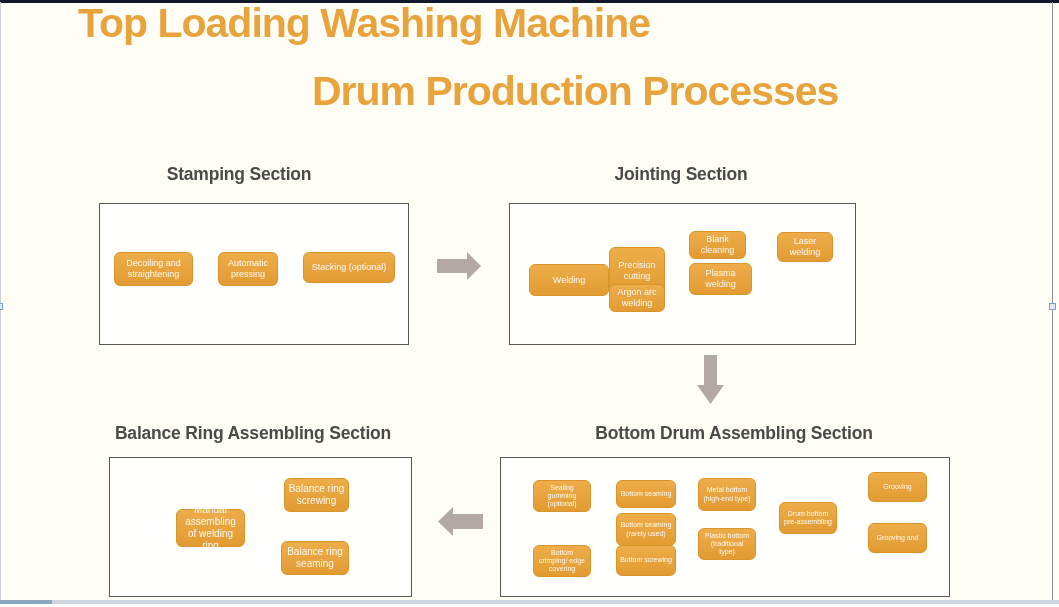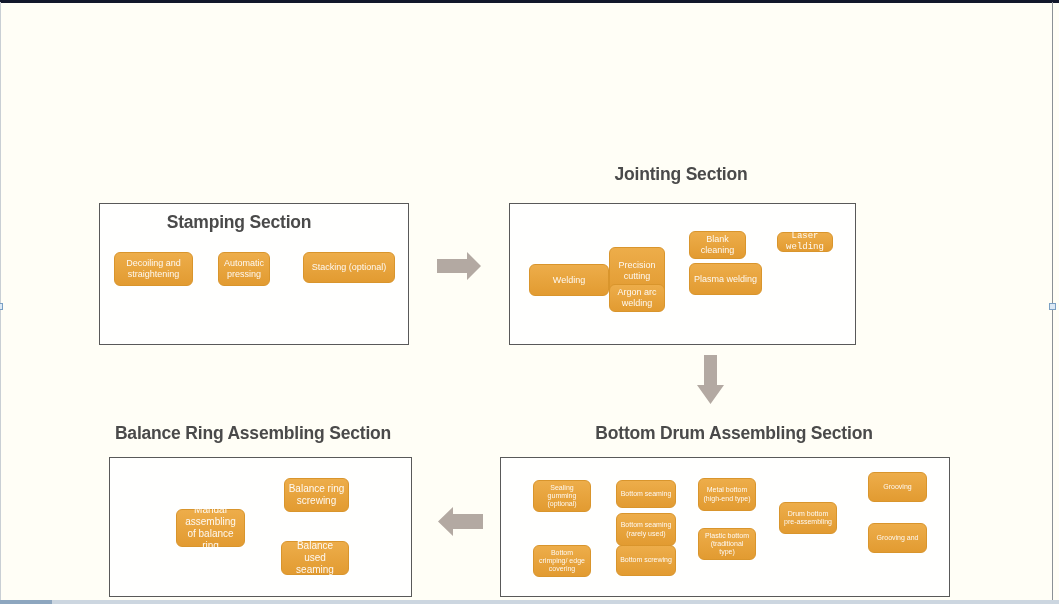--- a/index.html
+++ b/index.html
@@ -90,20 +90,22 @@
   .node.sec-bottomdrum{font-size:7px;}
 </style>
 </head>
 <body>
 
 <div id="canvas">
   <div class="topbar"></div>
   <div class="edge-line-left"></div>
   <div class="edge-line-right"></div>
 
+  <div class="main-title" style="left:78px;top:0px;">Top Loading Washing Machine</div>
+  <div class="main-title" style="left:312px;top:68px;">Drum Production Processes</div>
 
   <svg class="wires" id="wires" width="1059" height="607" viewBox="0 0 1059 607">
       <line x1="193" y1="269" x2="218" y2="269" stroke="#E7D9B6" stroke-width="1.4"></line>
       <line x1="278" y1="269" x2="303" y2="269" stroke="#E7D9B6" stroke-width="1.4"></line>
       <line x1="586" y1="280" x2="609" y2="263" stroke="#E7D9B6" stroke-width="1.4"></line>
       <line x1="586" y1="280" x2="609" y2="298" stroke="#E7D9B6" stroke-width="1.4"></line>
       <line x1="665" y1="263" x2="689" y2="245" stroke="#E7D9B6" stroke-width="1.4"></line>
       <line x1="665" y1="263" x2="689" y2="279" stroke="#E7D9B6" stroke-width="1.4"></line>
       <line x1="746" y1="245" x2="777" y2="247" stroke="#E7D9B6" stroke-width="1.4"></line>
       <line x1="245" y1="528" x2="284" y2="495" stroke="#E7D9B6" stroke-width="1.4"></line>
@@ -117,37 +119,37 @@
       <line x1="756" y1="544" x2="779" y2="518" stroke="#E7D9B6" stroke-width="1.4"></line>
       <line x1="837" y1="518" x2="868" y2="487" stroke="#E7D9B6" stroke-width="1.4"></line>
       <line x1="837" y1="518" x2="868" y2="538" stroke="#E7D9B6" stroke-width="1.4"></line>
       <polygon points="437,259 467,259 467,252 481,266 467,280 467,273 437,273" fill="#B3A9A2"></polygon>
       <polygon points="704,355 717,355 717,385 724,385 710.5,404 697,385 704,385" fill="#B3A9A2"></polygon>
       <polygon points="483,514 453,514 453,507 438,521.5 453,536 453,529 483,529" fill="#B3A9A2"></polygon>
     </svg>
 
   <div id="flow-root">
       <div class="section-box" style="left: 99px; top: 203px; width: 310px; height: 142px;"></div>
-      <div class="section-title" style="left: 239px; top: 164px; margin-top: 48px;">Stamping Section</div>
+      <div class="section-title" style="left: 239px; top: 164px;">Stamping Section</div>
       <div class="node sec-stamping" style="left: 114px; top: 252px; width: 79px; height: 34px;">Decoiling and straightening</div>
-      <div class="node sec-stamping" style="left: 218px; top: 252px; width: 52px; height: 34px;">Automatic pressing</div>
+      <div class="node sec-stamping" style="left: 218px; top: 252px; width: 60px; height: 34px;">Automatic pressing</div>
       <div class="node sec-stamping" style="left: 303px; top: 252px; width: 92px; height: 31px;">Stacking (optional)</div>
       <div class="section-box" style="left: 509px; top: 203px; width: 347px; height: 142px;"></div>
       <div class="section-title" style="left: 681px; top: 164px;">Jointing Section</div>
       <div class="node sec-jointing" style="left: 529px; top: 264px; width: 80px; height: 32px;">Welding</div>
       <div class="node sec-jointing" style="left: 609px; top: 247px; width: 56px; height: 48px;">Precision cutting</div>
       <div class="node sec-jointing" style="left: 609px; top: 284px; width: 56px; height: 28px;">Argon arc welding</div>
       <div class="node sec-jointing" style="left: 689px; top: 231px; width: 57px; height: 28px;">Blank cleaning</div>
-      <div class="node sec-jointing" style="left: 689px; top: 263px; width: 73px; height: 32px;">Plasma welding</div>
-      <div class="node sec-jointing" style="left: 777px; top: 232px; width: 56px; height: 20px; font-family: Liberation Mono, monospace;">Laser welding</div>
+      <div class="node sec-jointing" style="left: 689px; top: 263px; width: 63px; height: 32px;">Plasma welding</div>
+      <div class="node sec-jointing" style="left: 777px; top: 232px; width: 56px; height: 30px;">Laser welding</div>
       <div class="section-box" style="left: 109px; top: 457px; width: 303px; height: 140px;"></div>
       <div class="section-title" style="left: 253px; top: 423px;">Balance Ring Assembling Section</div>
-      <div class="node sec-balance" style="left: 176px; top: 509px; width: 69px; height: 38px;">Manual assembling of balance ring</div>
+      <div class="node sec-balance" style="left: 176px; top: 509px; width: 69px; height: 38px;">Manual assembling of welding ring</div>
       <div class="node sec-balance" style="left: 284px; top: 478px; width: 65px; height: 34px;">Balance ring screwing</div>
-      <div class="node sec-balance" style="left: 281px; top: 541px; width: 68px; height: 34px;">Balance used seaming</div>
+      <div class="node sec-balance" style="left: 281px; top: 541px; width: 68px; height: 34px;">Balance ring seaming</div>
       <div class="section-box" style="left: 500px; top: 457px; width: 450px; height: 140px;"></div>
       <div class="section-title" style="left: 734px; top: 423px;">Bottom Drum Assembling Section</div>
       <div class="node sec-bottomdrum" style="left: 533px; top: 480px; width: 58px; height: 32px;">Sealing gumming (optional)</div>
       <div class="node sec-bottomdrum" style="left: 616px; top: 480px; width: 60px; height: 28px;">Bottom seaming</div>
       <div class="node sec-bottomdrum" style="left: 698px; top: 478px; width: 58px; height: 33px;">Metal bottom (high-end type)</div>
       <div class="node sec-bottomdrum" style="left: 616px; top: 513px; width: 60px; height: 33px;">Bottom seaming (rarely used)</div>
       <div class="node sec-bottomdrum" style="left: 698px; top: 528px; width: 58px; height: 32px;">Plastic bottom (traditional type)</div>
       <div class="node sec-bottomdrum" style="left: 533px; top: 545px; width: 58px; height: 32px;">Bottom crimping/ edge covering</div>
       <div class="node sec-bottomdrum" style="left: 616px; top: 545px; width: 60px; height: 31px;">Bottom screwing</div>
       <div class="node sec-bottomdrum" style="left: 779px; top: 502px; width: 58px; height: 32px;">Drum bottom pre-assembling</div>

